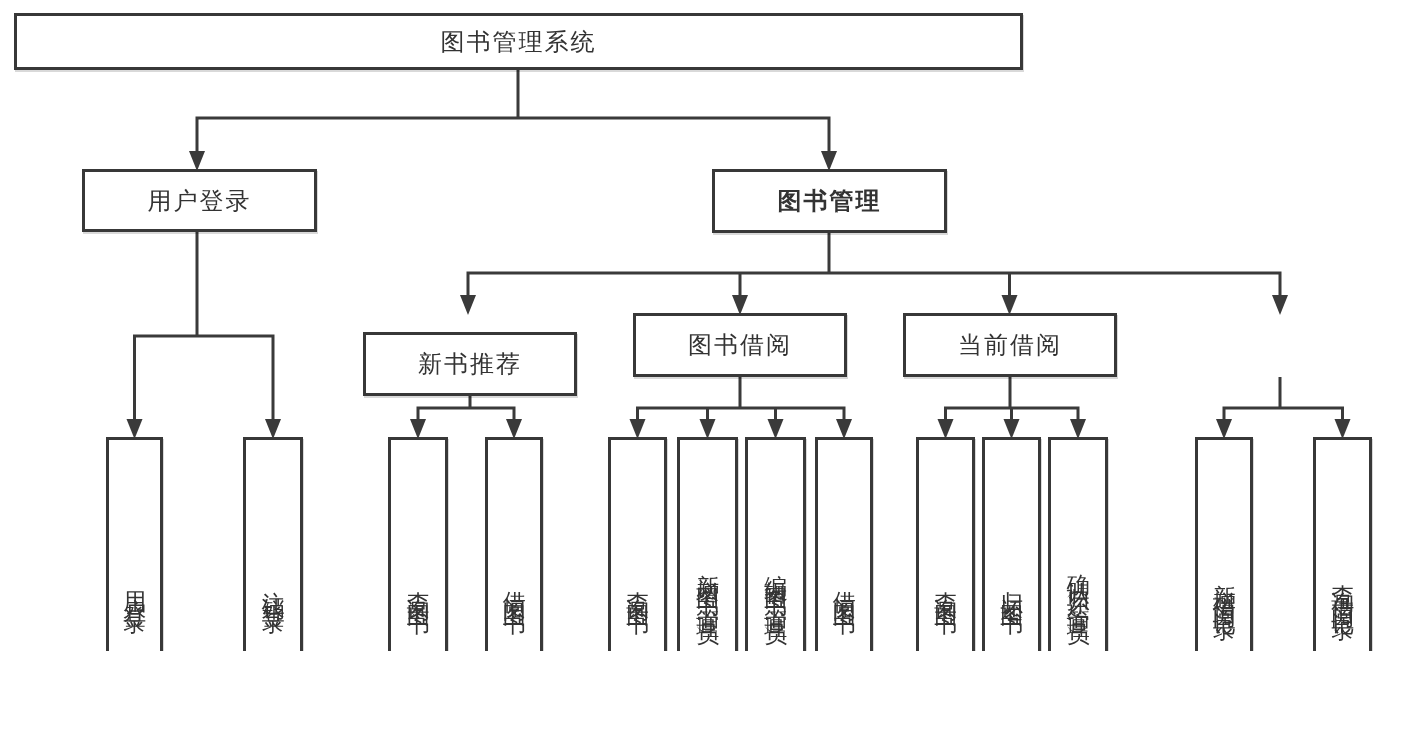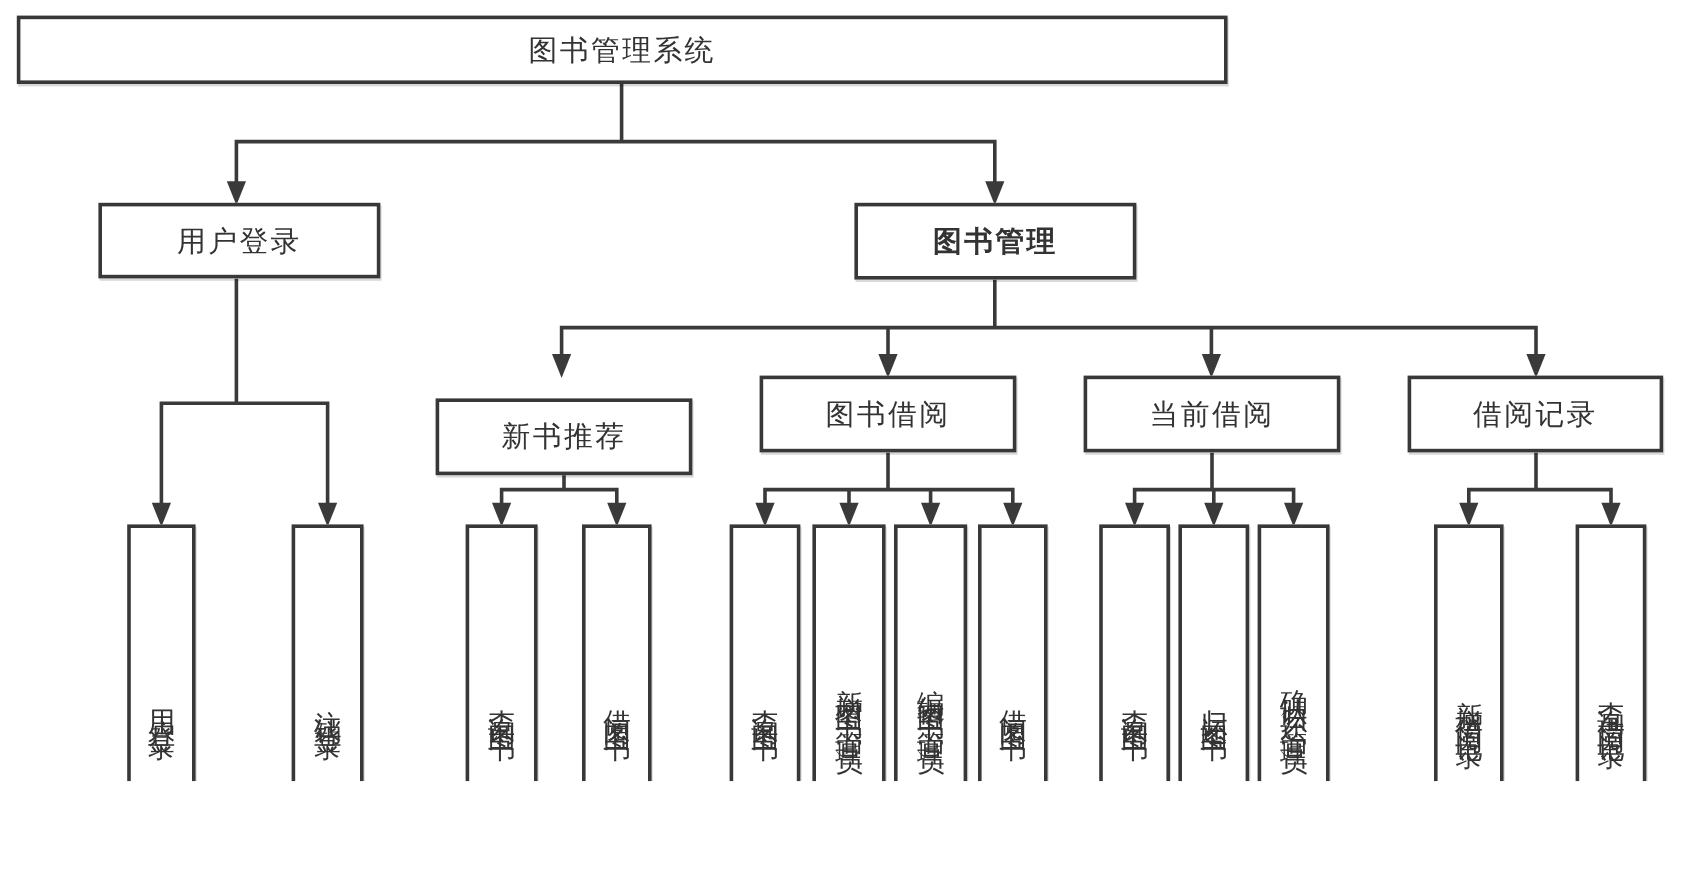--- a/index.html
+++ b/index.html
@@ -134,23 +134,20 @@
 
   <div class="node h-node n-new-book">
     <span>新书推荐</span>
   </div>
   <div class="node h-node n-book-borrow">
     <span>图书借阅</span>
   </div>
   <div class="node h-node n-current-borrow">
     <span>当前借阅</span>
   </div>
-  <div class="node h-node n-borrow-records">
-    <span>借阅记录</span>
-  </div>
 
   <div class="node v-node leaf n-l-user-login">
     <span>用户登录</span>
   </div>
   <div class="node v-node leaf n-l-logout">
     <span>注销登录</span>
   </div>
 
   <div class="node v-node leaf n-l-query1">
     <span>查询图书</span>

